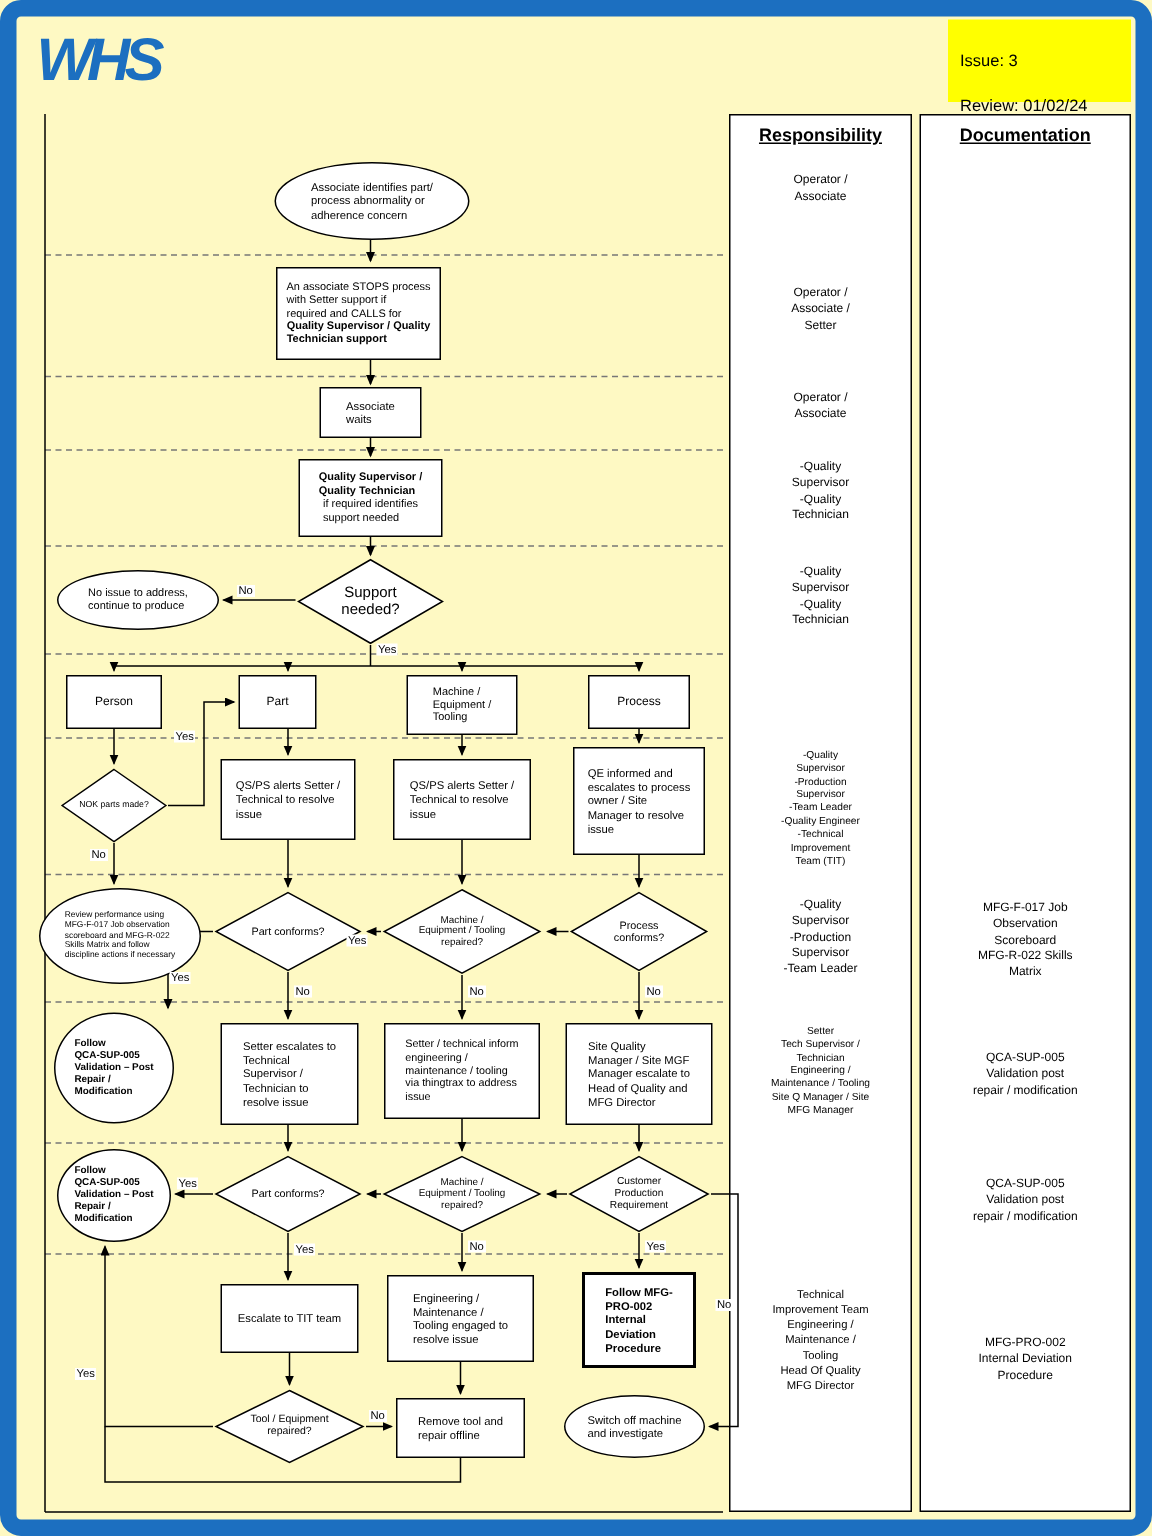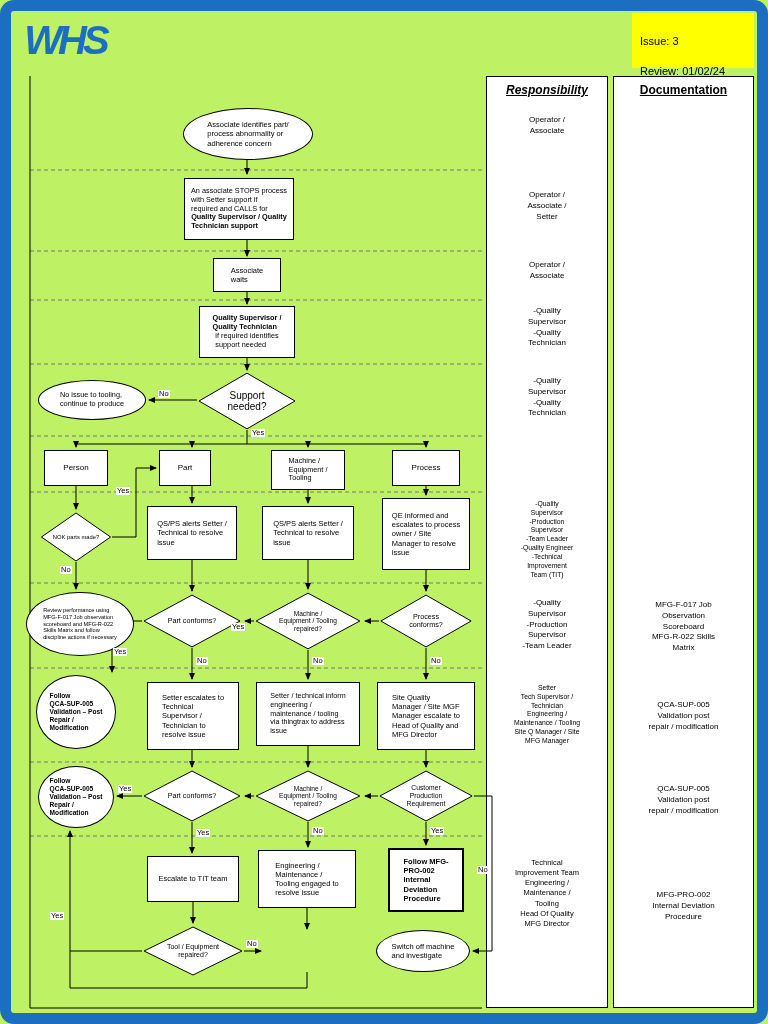--- a/index.html
+++ b/index.html
@@ -1,16 +1,16 @@
 <!DOCTYPE html>
 <html><head>
 <meta charset="utf-8">
 <style>
   html,body{margin:0;padding:0;background:#fff;}
-  .page{position:relative;width:768px;height:1024px;background:#bef264;font-family:"Liberation Sans",sans-serif;overflow:hidden;color:#000;}
+  .page{position:relative;width:768px;height:1024px;background:#fef9c3;font-family:"Liberation Sans",sans-serif;overflow:hidden;color:#000;}
   .frame{position:absolute;inset:0;border:11px solid #1c6fc0;border-radius:14px;pointer-events:none;z-index:60;}
   
   .logo{position:absolute;left:14px;top:12px;width:102px;height:56px;display:flex;align-items:center;justify-content:center;
         font-style:italic;font-weight:900;font-size:40px;letter-spacing:-4px;color:#1c6fc0;}
   .titlebar{position:absolute;left:116px;top:13px;width:516px;height:55px;background:#29a9e1;color:#fff;box-sizing:border-box;padding:6px 0 0 16px;}
   .docid{font-size:14px;font-weight:bold;}
   .doctitle{font-size:19px;font-weight:bold;margin-top:2px;}
   .issuebox{position:absolute;left:632px;top:13px;width:122px;height:55px;background:#ffff00;box-sizing:border-box;padding:8px 0 0 8px;}
   .issuebox div{font-size:11px;font-weight:normal;line-height:1.6;margin-top:12px;}
   
@@ -109,21 +109,21 @@
     <polyline points="142,951 70,951 70,831" marker-end="url(#ah)"></polyline>
     <polyline points="307,972 307,988 70,988 70,951"></polyline>
   </svg>
 
   <div class="logo">WHS</div>
   <div class="issuebox">
     <div>Issue: 3</div>
     <div>Review: 01/02/24</div>
   </div>
 
-  <div class="colbox" style="left:486px;width:122px;font-style:italic;">
+  <div class="colbox" style="left:486px;width:122px;">
     <div class="colhead">Responsibility</div>
   </div>
   <div class="colbox" style="left:613px;width:141px;">
     <div class="colhead">Documentation</div>
   </div>
 
   <div class="rt" style="top:115px;">Operator /
 Associate</div>
   <div class="rt" style="top:190px;">Operator /
 Associate /
@@ -205,21 +205,21 @@
   </div>
 
   <div class="dia" style="left:197px;top:372px;width:100px;height:58px;">
     <svg viewBox="0 0 100 100" preserveAspectRatio="none">
         <polygon points="50,2 98,50 50,98 2,50"></polygon>
       </svg>
     <span class="dt" style="font-size:10px;">Support
 needed?</span>
   </div>
 
-  <div class="node ell" style="left:38px;top:380px;width:108px;height:40px;font-size:7.3px;">No issue to tooling,
+  <div class="node ell" style="left:38px;top:380px;width:108px;height:40px;font-size:7.3px;">No issue to address,
 continue to produce</div>
 
   <div class="node" style="left:44px;top:450px;width:64px;height:36px;font-size:8px;">Person</div>
   <div class="node" style="left:159px;top:450px;width:52px;height:36px;font-size:8px;">Part</div>
   <div class="node" style="left:271px;top:450px;width:74px;height:40px;font-size:7.3px;">Machine /
 Equipment /
 Tooling</div>
   <div class="node" style="left:392px;top:450px;width:68px;height:36px;font-size:8px;">Process</div>
 
   <div class="dia" style="left:40px;top:512px;width:72px;height:50px;">
@@ -329,20 +329,22 @@
 Deviation
 Procedure</div>
 
   <div class="dia" style="left:142px;top:926px;width:102px;height:50px;">
     <svg viewBox="0 0 100 100" preserveAspectRatio="none">
         <polygon points="50,2 98,50 50,98 2,50"></polygon>
       </svg>
     <span class="dt" style="font-size:7px;">Tool / Equipment
 repaired?</span>
   </div>
+  <div class="node" style="left:264px;top:932px;width:86px;height:40px;">Remove tool and
+repair offline</div>
   <div class="node ell" style="left:376px;top:930px;width:94px;height:42px;">Switch off machine
 and investigate</div>
 
   <div class="el" style="left:158px;top:390px;">No</div>
   <div class="el" style="left:251px;top:429px;">Yes</div>
   <div class="el" style="left:116px;top:487px;">Yes</div>
   <div class="el" style="left:60px;top:566px;">No</div>
   <div class="el" style="left:113px;top:648px;">Yes</div>
   <div class="el" style="left:196px;top:657px;">No</div>
   <div class="el" style="left:231px;top:623px;">Yes</div>

